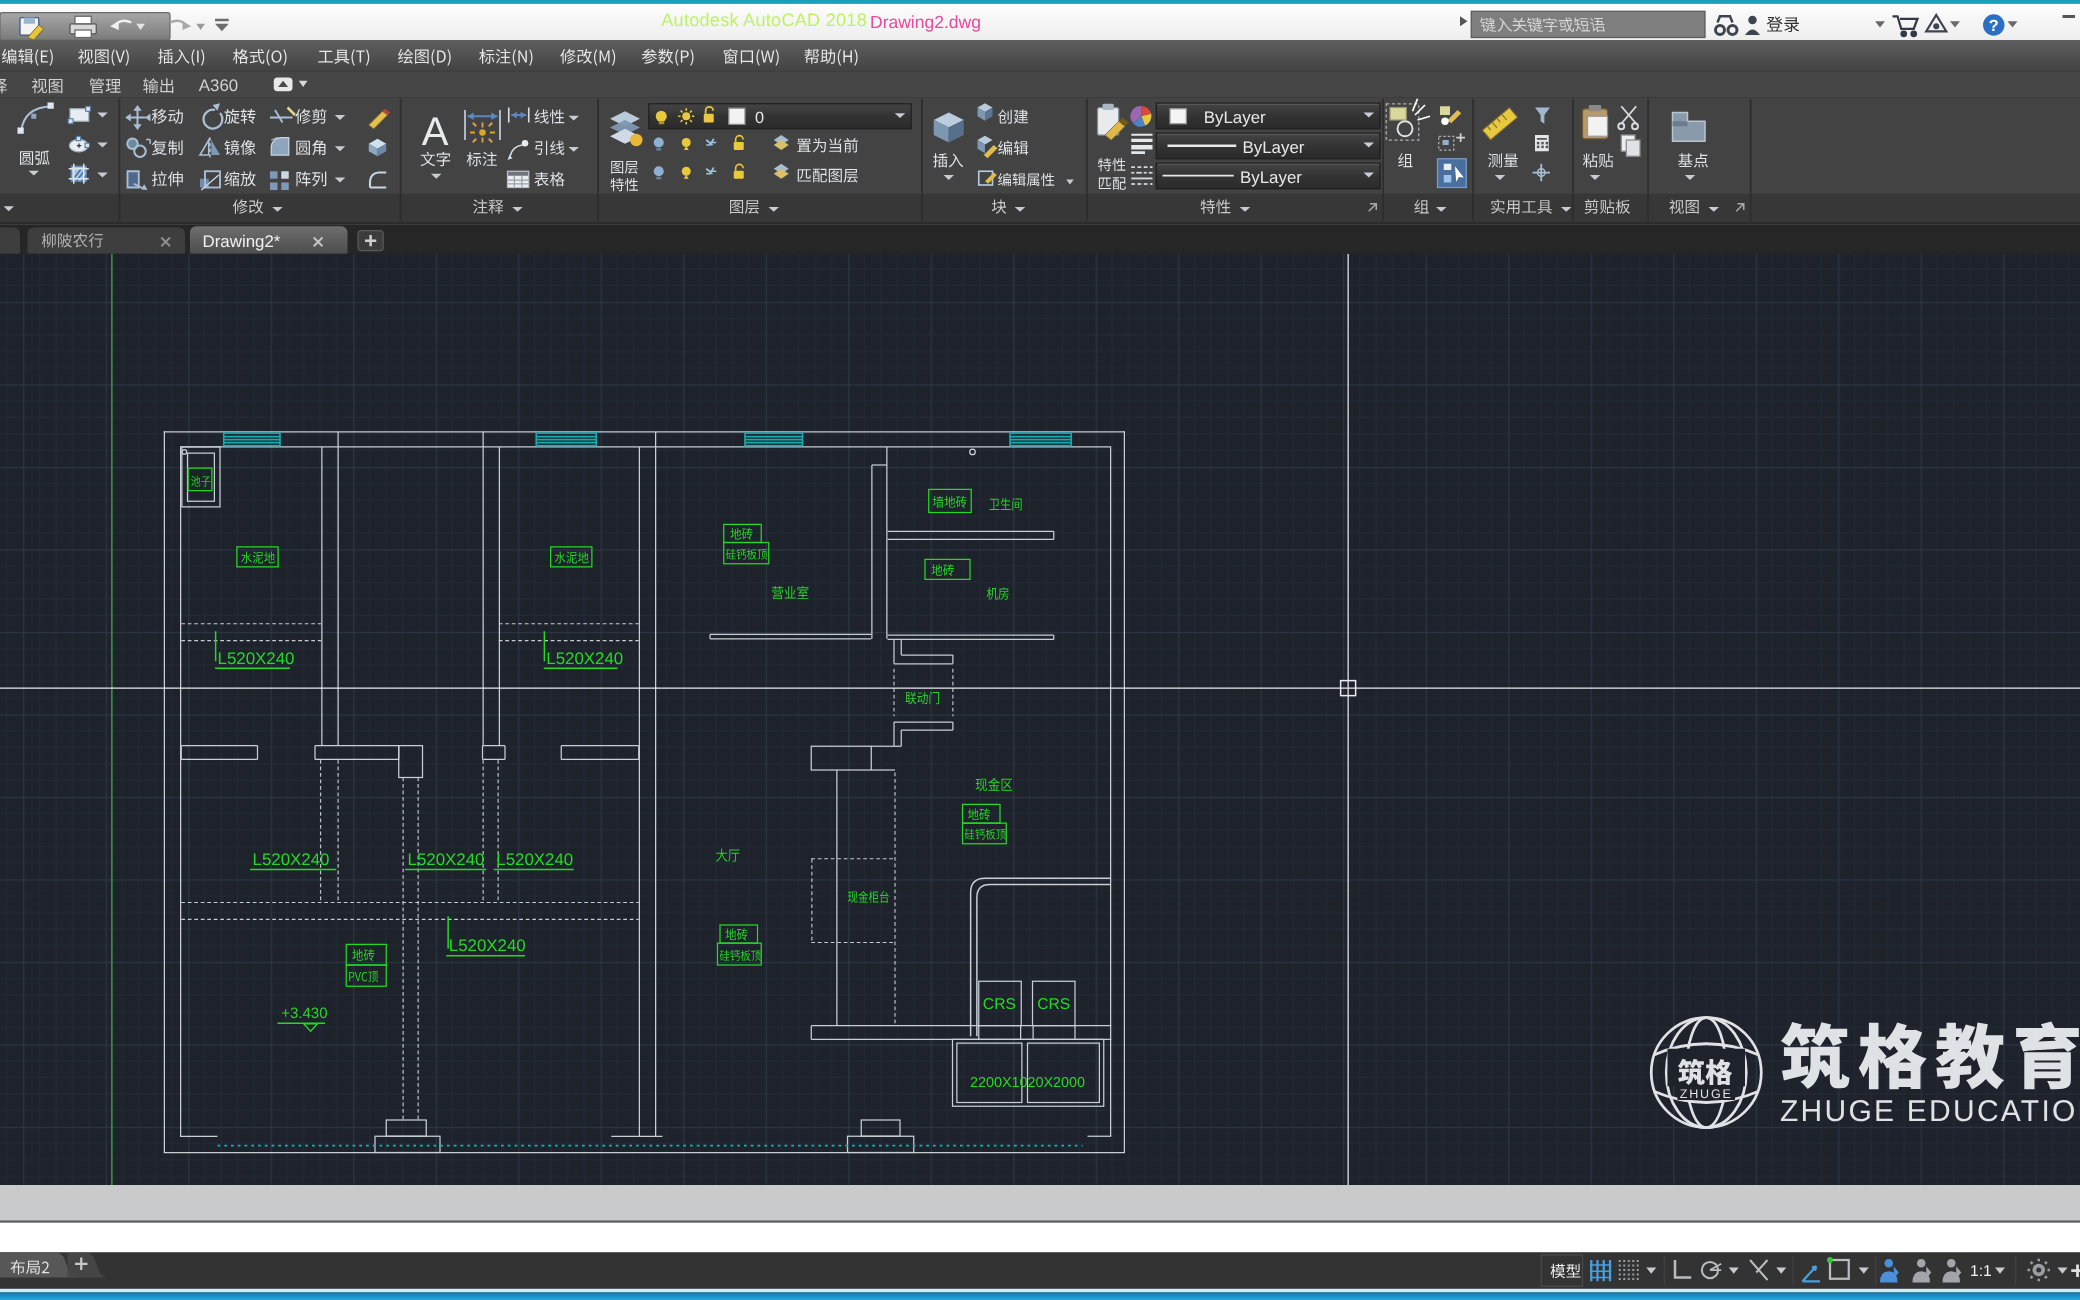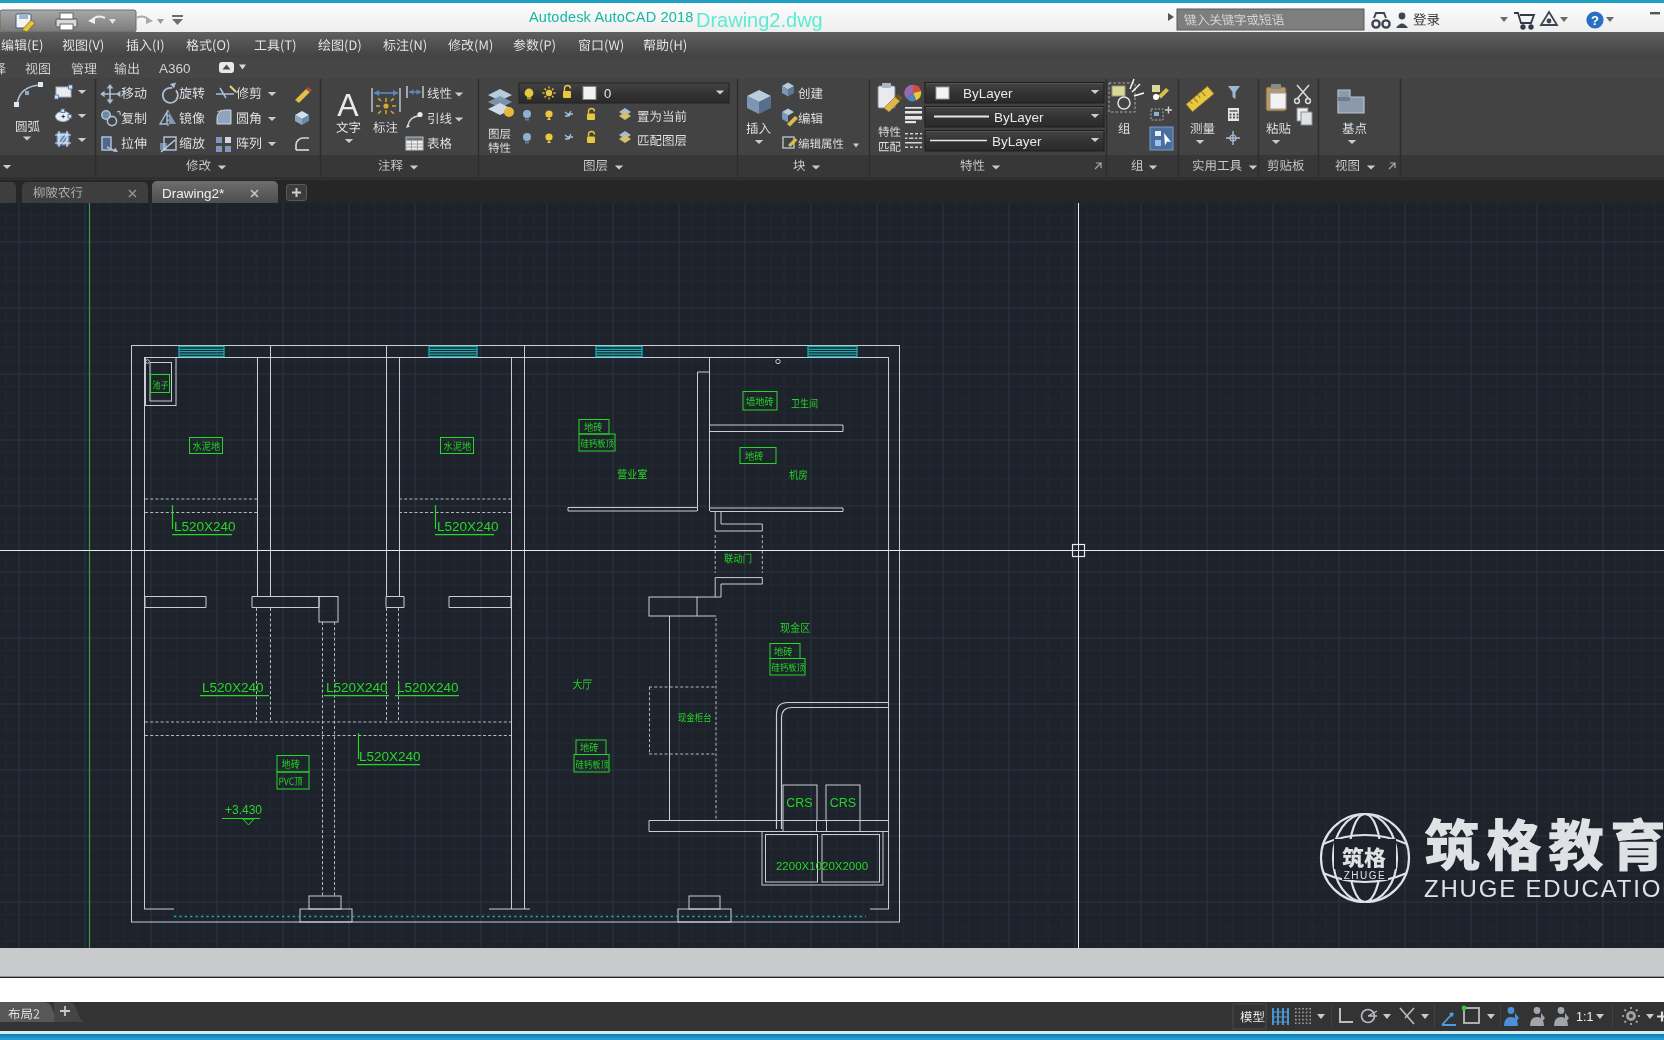--- a/index.html
+++ b/index.html
@@ -34,22 +34,22 @@
     <g stroke="#a9a9a9" fill="none" stroke-width="2">
       <path d="M150,21 q-6,-7 -14,-3"></path>
     </g>
     <path d="M153,21 l-7,-4 v7 z" fill="#a9a9a9"></path>
     <path d="M157,19 l7,0 -3.5,5 z" fill="#9a9a9a"></path>
     <g fill="#6d6d6d">
       <rect x="172" y="15" width="11" height="2"></rect>
       <path d="M172,19 l11,0 -5.5,6 z"></path>
     </g>
   </svg>
-<div class="abs" style="left:529px;top:9px;font-size:14.5px;color:#14b8a6;letter-spacing:0.2px">Autodesk AutoCAD 2018</div>
-<div class="abs" style="left:696px;top:9px;font-size:20px;color:#5eead4">Drawing2.dwg</div>
+<div class="abs" style="left:529px;top:9px;font-size:14.5px;color:#bef264;letter-spacing:0.2px">Autodesk AutoCAD 2018</div>
+<div class="abs" style="left:696px;top:9px;font-size:14px;color:#ec4899">Drawing2.dwg</div>
 <svg class="abs" style="left:1160px;top:3px" width="504" height="29" viewBox="1160 3 504 29">
     <path d="M1168,13 l6,4 -6,4 z" fill="#555"></path>
     <rect x="1177" y="9" width="187" height="21" fill="#7e7e7e" stroke="#595959"></rect>
     <g transform="translate(1185,24.5) scale(0.0125,-0.0125) skewX(-10)" fill="#d6d6d6">
       <use href="#gr952e" x="0"></use>
       <use href="#gr5165" x="1000"></use>
       <use href="#gr5173" x="2000"></use>
       <use href="#gr952e" x="3000"></use>
       <use href="#gr5b57" x="4000"></use>
       <use href="#gr6216" x="5000"></use>

